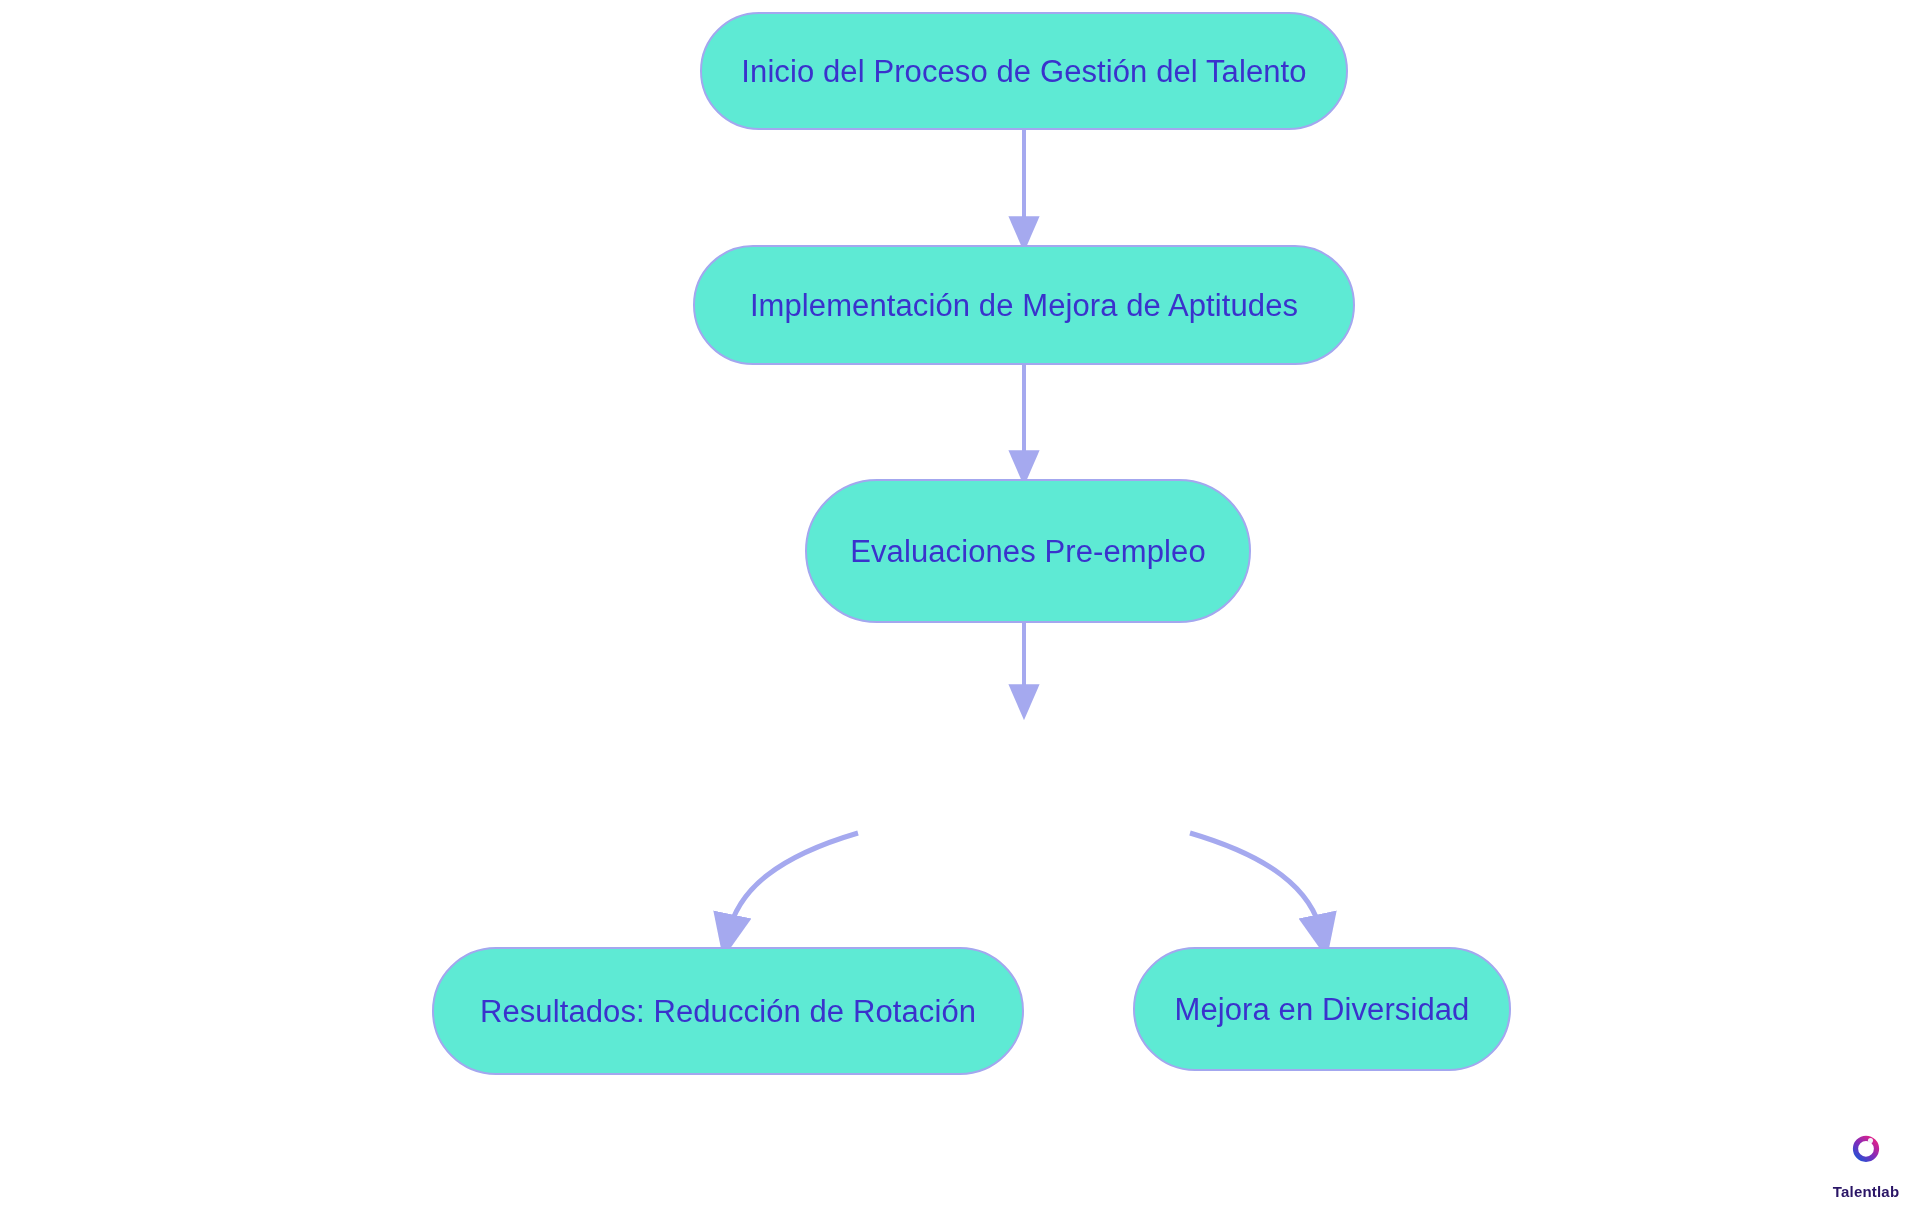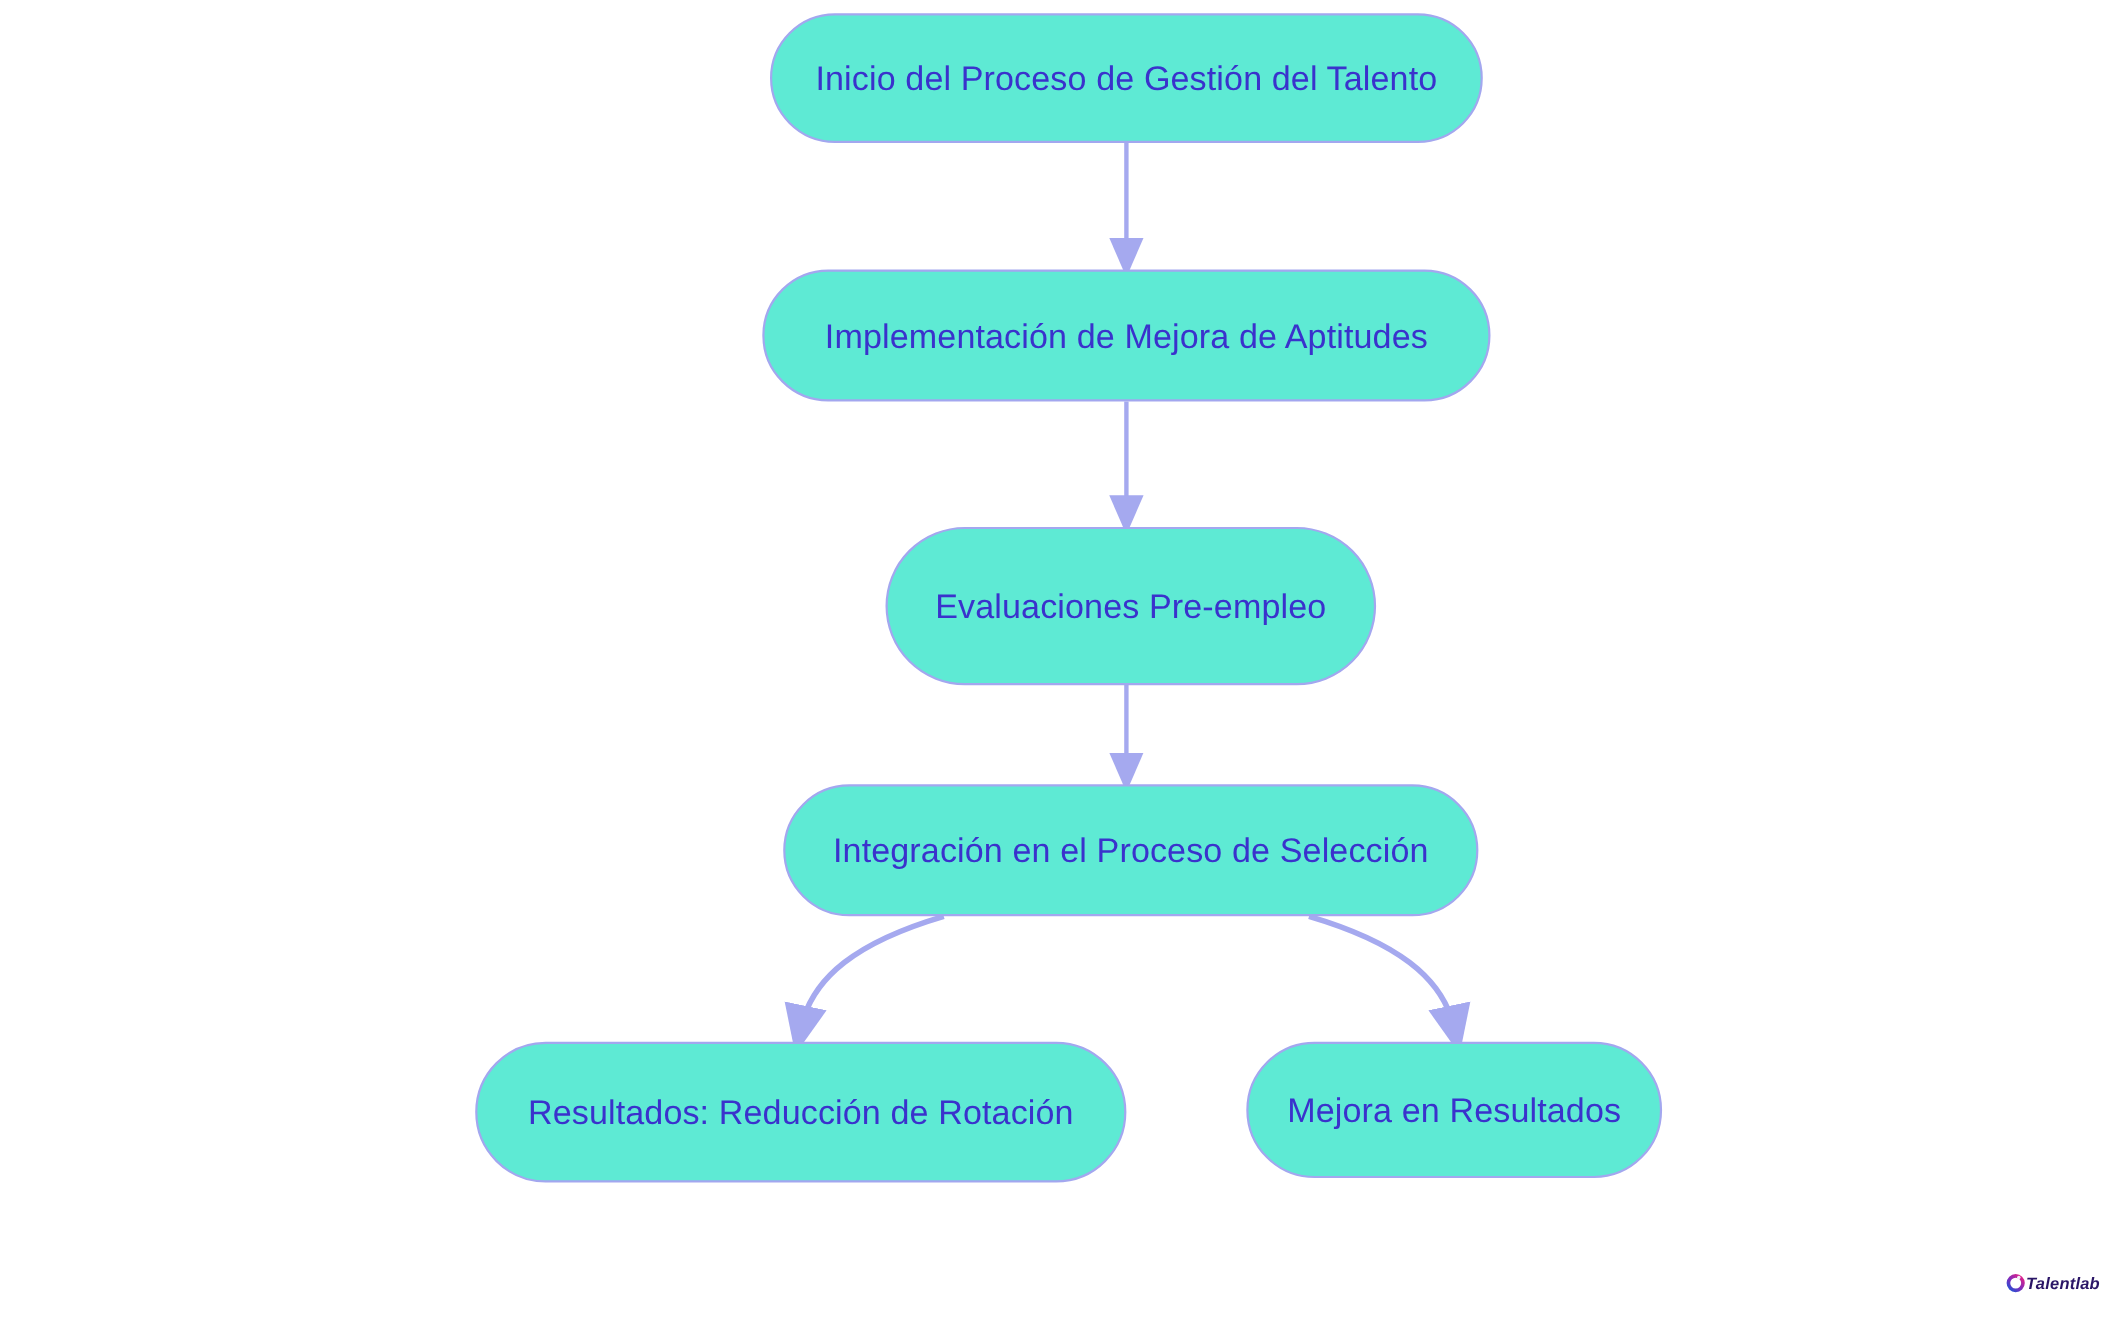--- a/index.html
+++ b/index.html
@@ -61,24 +61,23 @@
   .n-div     { left: 1133px; top: 947px; width: 378px; height: 124px; }
 
   
   #brand {
     position: absolute;
     left: 1823px;
     top: 1133px;
     width: 86px;
     height: 66px;
     display: flex;
-    flex-direction: row;
+    flex-direction: column;
     align-items: center;
-    justify-content: flex-end;
-    font-style: italic;
+    justify-content: space-between;
   }
   #brand-mark {
     width: 30px;
     height: 30px;
     display: block;
   }
   #brand-word {
     margin-top: 3px;
     font-size: 15px;
     font-weight: bold;
@@ -115,30 +114,27 @@
   </div>
 
   <div class="node n-tests">
     <span class="node-label">Implementación de Mejora de Aptitudes</span>
   </div>
 
   <div class="node n-assess">
     <span class="node-label">Evaluaciones Pre-empleo</span>
   </div>
 
-  <div class="node n-integr">
-    <span class="node-label">Integración en el Proceso de Selección</span>
-  </div>
 
   <div class="node n-ret">
     <span class="node-label">Resultados: Reducción de Rotación</span>
   </div>
 
   <div class="node n-div">
-    <span class="node-label">Mejora en Resultados</span>
+    <span class="node-label">Mejora en Diversidad</span>
   </div>
 
   <div id="brand">
     <svg id="brand-mark" viewBox="0 0 40 40" xmlns="http://www.w3.org/2000/svg">
       <defs>
         <linearGradient id="ringGrad" x1="0%" y1="100%" x2="85%" y2="0%">
           <stop offset="0%" stop-color="#1a56d6"></stop>
           <stop offset="48%" stop-color="#7b2dbd"></stop>
           <stop offset="100%" stop-color="#e0218a"></stop>
         </linearGradient>

